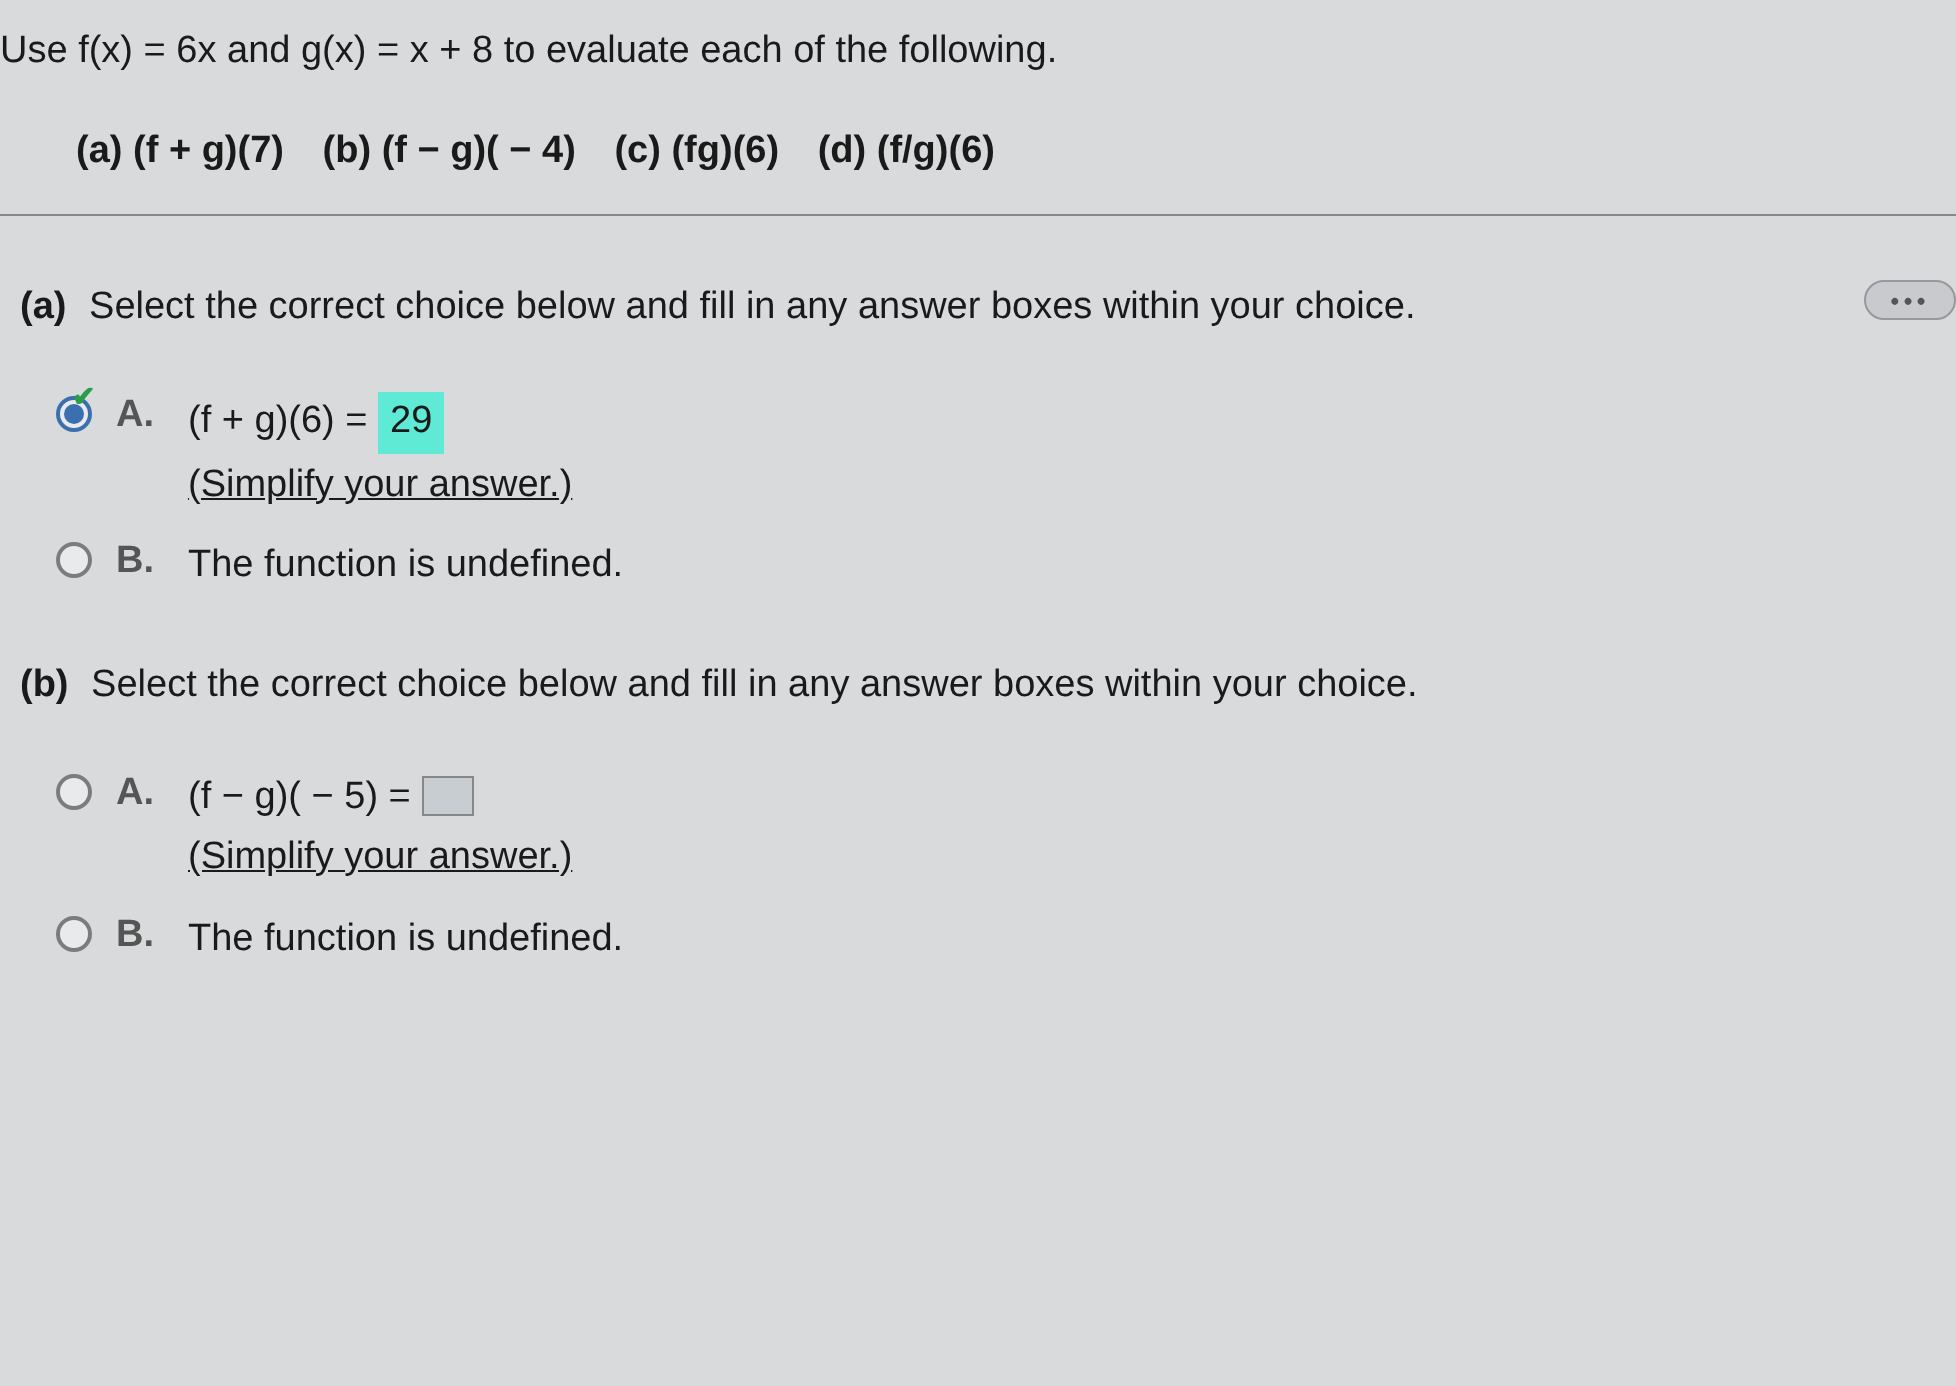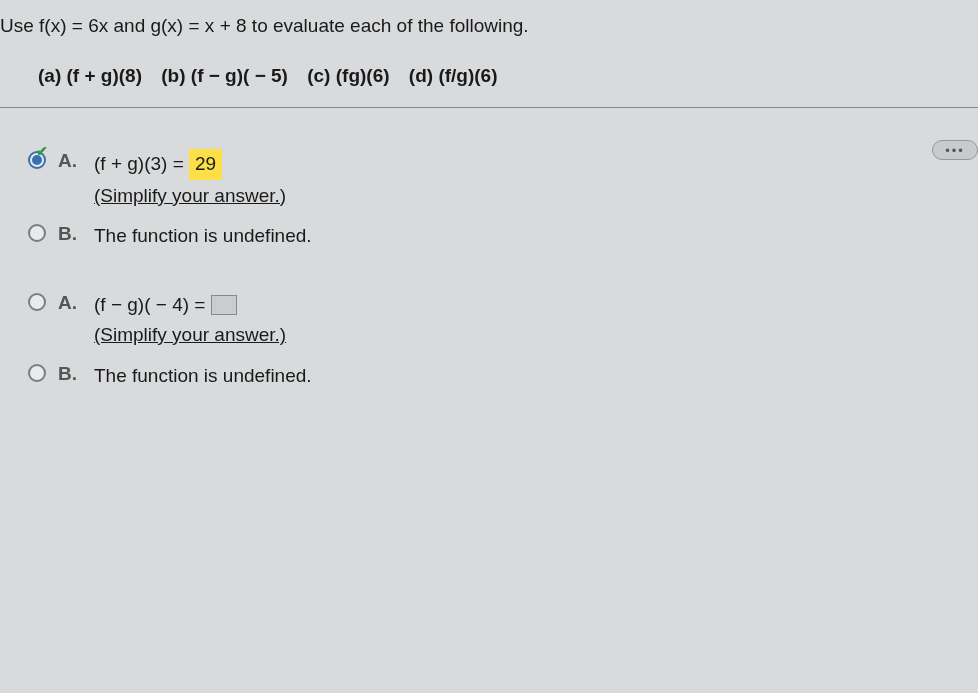--- a/index.html
+++ b/index.html
@@ -90,21 +90,21 @@
     flex: 0 0 24px;
     font-weight: bold;
     color: #555;
     padding-top: 1px;
   }
   .choice-body {
     flex: 1;
     line-height: 1.5;
   }
   .answer-filled {
-    background: #fde047;
+    background: #5eead4;
     padding: 1px 6px;
     display: inline-block;
     min-width: 28px;
     text-align: right;
   }
   .answer-empty {
     background: #c8cdd2;
     border: 1px solid #888;
     display: inline-block;
     width: 26px;
@@ -119,58 +119,66 @@
   .section-b { padding-top: 18px; }
 </style>
 </head>
 <body>
 
 <div class="problem-header">
   <span>Use f(x) = 6x and g(x) = x + 8 to evaluate each of the following.</span>
 </div>
 
 <div class="parts-line">
-  <span class="part-label"><span>(a)</span> <span>(f + g)(8)</span></span>
-  <span class="part-label"><span>(b)</span> <span>(f − g)( − 5)</span></span>
+  <span class="part-label"><span>(a)</span> <span>(f + g)(7)</span></span>
+  <span class="part-label"><span>(b)</span> <span>(f − g)( − 4)</span></span>
   <span class="part-label"><span>(c)</span> <span>(fg)(6)</span></span>
   <span class="part-label"><span>(d)</span> <span>(f/g)(6)</span></span>
 </div>
 
 <hr class="divider">
 <div class="more-pill">
   <span>•••</span>
 </div>
 
 <div class="section">
+  <div class="section-prompt">
+    <span class="plabel">(a)</span>
+    <span>Select the correct choice below and fill in any answer boxes within your choice.</span>
+  </div>
 
   <div class="choice-row">
     <div class="radio selected">
         <span class="check">✔</span>
       </div>
     <div class="choice-label">A.</div>
     <div class="choice-body">
-      <span>(f + g)(3) = </span><span class="answer-filled">29</span>
+      <span>(f + g)(6) = </span><span class="answer-filled">29</span>
       <span class="hint">(Simplify your answer.)</span>
     </div>
   </div>
 
   <div class="choice-row">
     <div class="radio"></div>
     <div class="choice-label">B.</div>
     <div class="choice-body">The function is undefined.</div>
   </div>
 </div>
 
 <div class="section section-b">
+  <div class="section-prompt">
+    <span class="plabel">(b)</span>
+    <span>Select the correct choice below and fill in any answer boxes within your choice.</span>
+  </div>
 
   <div class="choice-row">
     <div class="radio"></div>
     <div class="choice-label">A.</div>
     <div class="choice-body">
-      <span>(f − g)( − 4) = </span><span class="answer-empty"></span>
+      <span>(f − g)( − 5) = </span><span class="answer-empty"></span>
       <span class="hint">(Simplify your answer.)</span>
     </div>
   </div>
 
   <div class="choice-row">
     <div class="radio"></div>
     <div class="choice-label">B.</div>
     <div class="choice-body">The function is undefined.</div>
   </div>
 </div>

